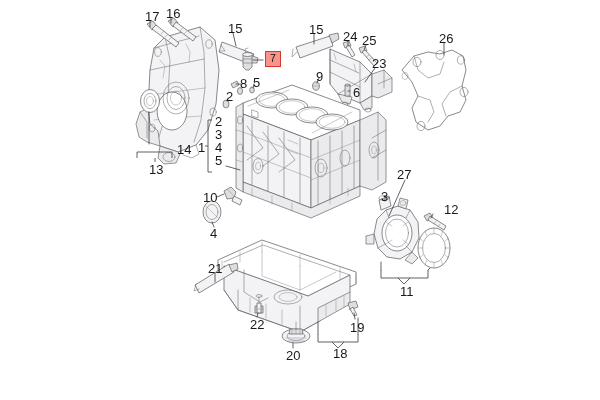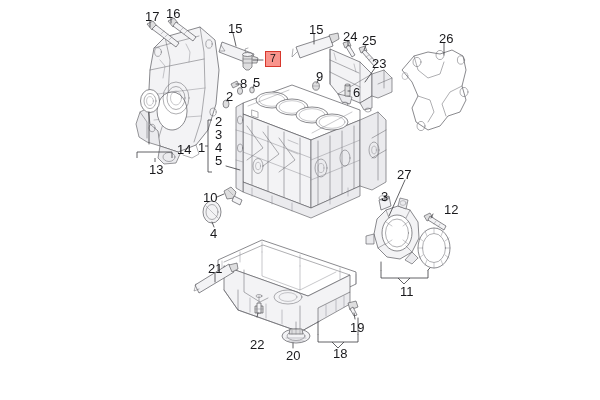--- a/index.html
+++ b/index.html
@@ -439,19 +439,19 @@
 
   <div class="lbl" style="left:203px; top:191px;">10</div>
   <div class="lbl" style="left:210px; top:227px;">4</div>
 
   <div class="lbl" style="left:397px; top:168px;">27</div>
   <div class="lbl" style="left:381px; top:190px;">3</div>
   <div class="lbl" style="left:444px; top:203px;">12</div>
   <div class="lbl" style="left:400px; top:285px;">11</div>
 
   <div class="lbl" style="left:208px; top:262px;">21</div>
-  <div class="lbl" style="left:250px; top:318px;margin-top:20px;">22</div>
+  <div class="lbl" style="left:250px; top:318px;">22</div>
   <div class="lbl" style="left:286px; top:349px;">20</div>
   <div class="lbl" style="left:333px; top:347px;">18</div>
   <div class="lbl" style="left:350px; top:321px;">19</div>
 
 
 </div>
 
 </body></html>

